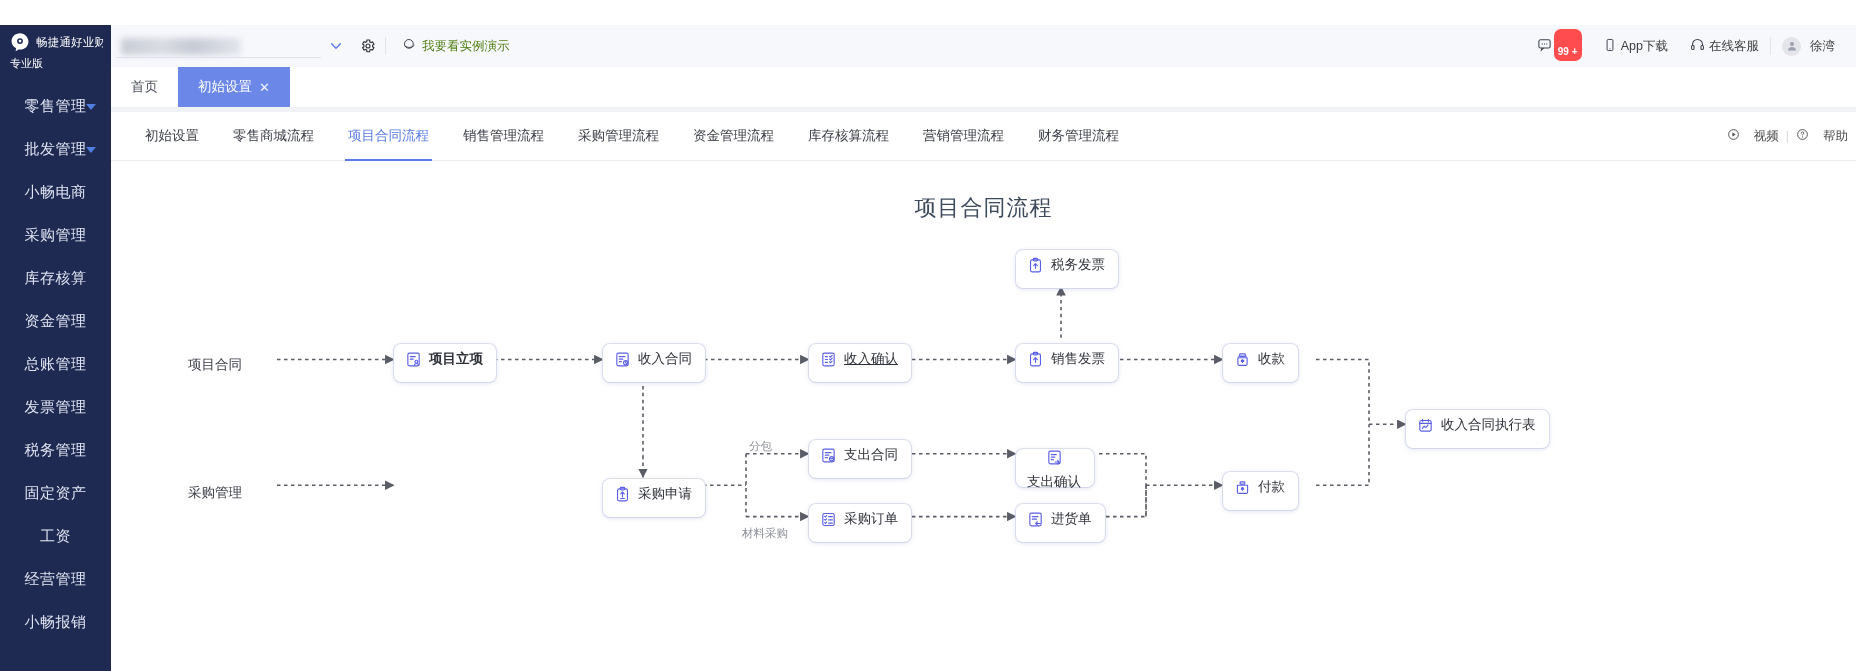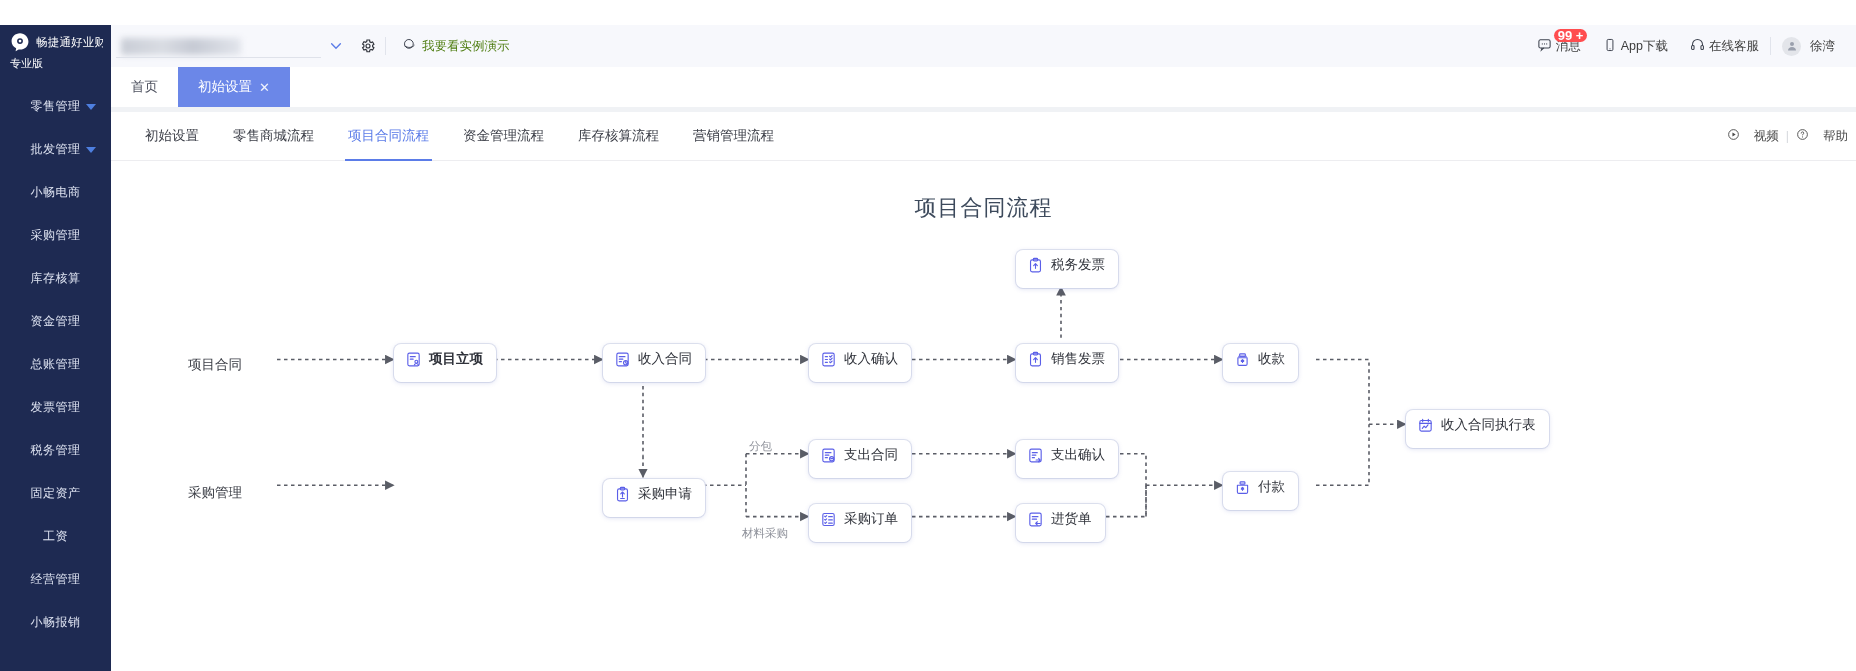--- a/index.html
+++ b/index.html
@@ -17,21 +17,21 @@
   }
   .logo-wrap { height:59px; padding:6px 8px 0 9px; position:relative; }
   .logo-row { display:flex; align-items:center; gap:5px; }
   .logo-mark { width:22px; height:22px; flex:none; }
   .logo-text { font-size:11.5px; color:#fff; letter-spacing:.2px; white-space:nowrap;
                overflow:hidden; font-weight:500;}
   .logo-sub { font-size:11px; color:#fff; margin-top:3px; padding-left:1px; font-weight:500;}
   .menu { margin-top:1px; }
   .menu-item {
     height:43px; display:flex; align-items:center; justify-content:center;
-    font-size:12px; color:#dfe4f2; cursor:pointer; position:relative;
+    font-size:15px; color:#dfe4f2; cursor:pointer; position:relative;
   }
   .menu-item .mtxt { letter-spacing:.5px; }
   .menu-item .caret {
     position:absolute; right:15px; top:50%; transform:translateY(-50%);
     width:0; height:0; border-left:5px solid transparent; border-right:5px solid transparent;
     border-top:6px solid #4e7fe0;
   }
 
   
   .topbar {
@@ -53,21 +53,21 @@
     display:flex; align-items:center; gap:5px; margin-left:16px;
     font-size:12.5px; color:#4d7c0f; cursor:pointer;
   }
   .hdr-right { margin-left:auto; display:flex; align-items:center; padding-right:10px; gap:0; }
   .hdr-btn {
     display:flex; align-items:center; gap:4px; font-size:12.5px; color:#3d3d3d;
     padding:0 11px; cursor:pointer; position:relative; height:42px;
   }
   .badge {
     position:absolute; left:28px; top:4px; background:#ff4d4f; color:#fff;
-    font-size:13px; line-height:13px; height:13px; padding:0 4px; border-radius:7px;
+    font-size:10px; line-height:13px; height:13px; padding:16px 4px; border-radius:7px;
     font-weight:bold; white-space:nowrap;
   }
   .avatar {
     width:19px; height:19px; border-radius:50%; background:#e3e5ea;
     display:flex; align-items:center; justify-content:center; margin-right:5px;
   }
   .user-name { font-size:12.5px; color:#3d3d3d; }
 
   
   .wintabs {
@@ -271,23 +271,26 @@
         <span class="x">✕</span>
       </div>
     </div>
 
   <div class="subbar"></div>
   <div class="subtabs">
     <div style="display:flex;align-items:center;padding-left:17px;" id="sub-tabs">
         <div class="subtab">初始设置</div>
         <div class="subtab">零售商城流程</div>
         <div class="subtab active">项目合同流程</div>
+        <div class="subtab">销售管理流程</div>
+        <div class="subtab">采购管理流程</div>
         <div class="subtab">资金管理流程</div>
         <div class="subtab">库存核算流程</div>
         <div class="subtab">营销管理流程</div>
+        <div class="subtab">财务管理流程</div>
       </div>
     <div class="subtabs-right">
       <div class="sr-item">
         <span>
           <svg width="13" height="13" viewBox="0 0 24 24" fill="none" stroke="#4a4a4a" stroke-width="1.7">
             <circle cx="12" cy="12" r="9"></circle>
               <path d="M10 8.5l6 3.5-6 3.5z" fill="#4a4a4a" stroke="none"></path>
           </svg>
         </span>
         <span>视频</span>
@@ -372,21 +375,21 @@
         </div>
         <div class="node" style="left: 492px; top: 183px;">
           <span class="ico"><svg width="17" height="17" viewBox="0 0 24 24" fill="none" stroke="#5b5fe8" stroke-width="1.6" stroke-linecap="round" stroke-linejoin="round">
               <rect x="4" y="3" width="16" height="18" rx="2.2"></rect>
               <path d="M7.5 8h8M7.5 11.5h5M7.5 15h3"></path>
               <circle cx="16.5" cy="16.5" r="3"></circle>
               <path d="M16.5 15v1.6l1.1.8"></path>
             </svg></span>
           <span>收入合同</span>
         </div>
-        <div class="node" style="left: 698px; top: 183px;">
+        <div class="node" style="left: 698px; top: 183px; text-decoration: underline;">
           <span class="ico"><svg width="17" height="17" viewBox="0 0 24 24" fill="none" stroke="#5b5fe8" stroke-width="1.6" stroke-linecap="round" stroke-linejoin="round">
               <rect x="4" y="3" width="16" height="18" rx="2.2"></rect>
               <path d="M7.5 8h3M7.5 12h3M7.5 16h3"></path>
               <path d="M13.5 7.4l1.2 1.2 2.4-2.4M13.5 11.4l1.2 1.2 2.4-2.4M13.5 15.4l1.2 1.2 2.4-2.4"></path>
             </svg></span>
           <span>收入确认</span>
         </div>
         <div class="node" style="left: 905px; top: 183px;">
           <span class="ico"><svg width="17" height="17" viewBox="0 0 24 24" fill="none" stroke="#5b5fe8" stroke-width="1.6" stroke-linecap="round" stroke-linejoin="round">
               <rect x="5" y="4" width="14" height="17" rx="2.2"></rect>
@@ -430,21 +433,21 @@
         </div>
         <div class="node" style="left: 698px; top: 279px;">
           <span class="ico"><svg width="17" height="17" viewBox="0 0 24 24" fill="none" stroke="#5b5fe8" stroke-width="1.6" stroke-linecap="round" stroke-linejoin="round">
               <rect x="4" y="3" width="16" height="18" rx="2.2"></rect>
               <path d="M7.5 8h8M7.5 11.5h5M7.5 15h3"></path>
               <circle cx="16.5" cy="16.5" r="3"></circle>
               <path d="M15.2 16.5h2.6"></path>
             </svg></span>
           <span>支出合同</span>
         </div>
-        <div class="node" style="left: 905px; top: 279px;">
+        <div class="node" style="left: 905px; top: 288px; flex-direction: column;">
           <span class="ico"><svg width="17" height="17" viewBox="0 0 24 24" fill="none" stroke="#5b5fe8" stroke-width="1.6" stroke-linecap="round" stroke-linejoin="round">
               <rect x="4" y="3" width="16" height="18" rx="2.2"></rect>
               <path d="M7.5 8h7M7.5 11.5h5M7.5 15h3"></path>
               <path d="M12.8 18.4h6M16.4 16l2.4 2.4-2.4 2.4"></path>
             </svg></span>
           <span>支出确认</span>
         </div>
         <div class="node" style="left: 698px; top: 343px;">
           <span class="ico"><svg width="17" height="17" viewBox="0 0 24 24" fill="none" stroke="#5b5fe8" stroke-width="1.6" stroke-linecap="round" stroke-linejoin="round">
               <rect x="4" y="3.5" width="16" height="17" rx="2.2"></rect>

